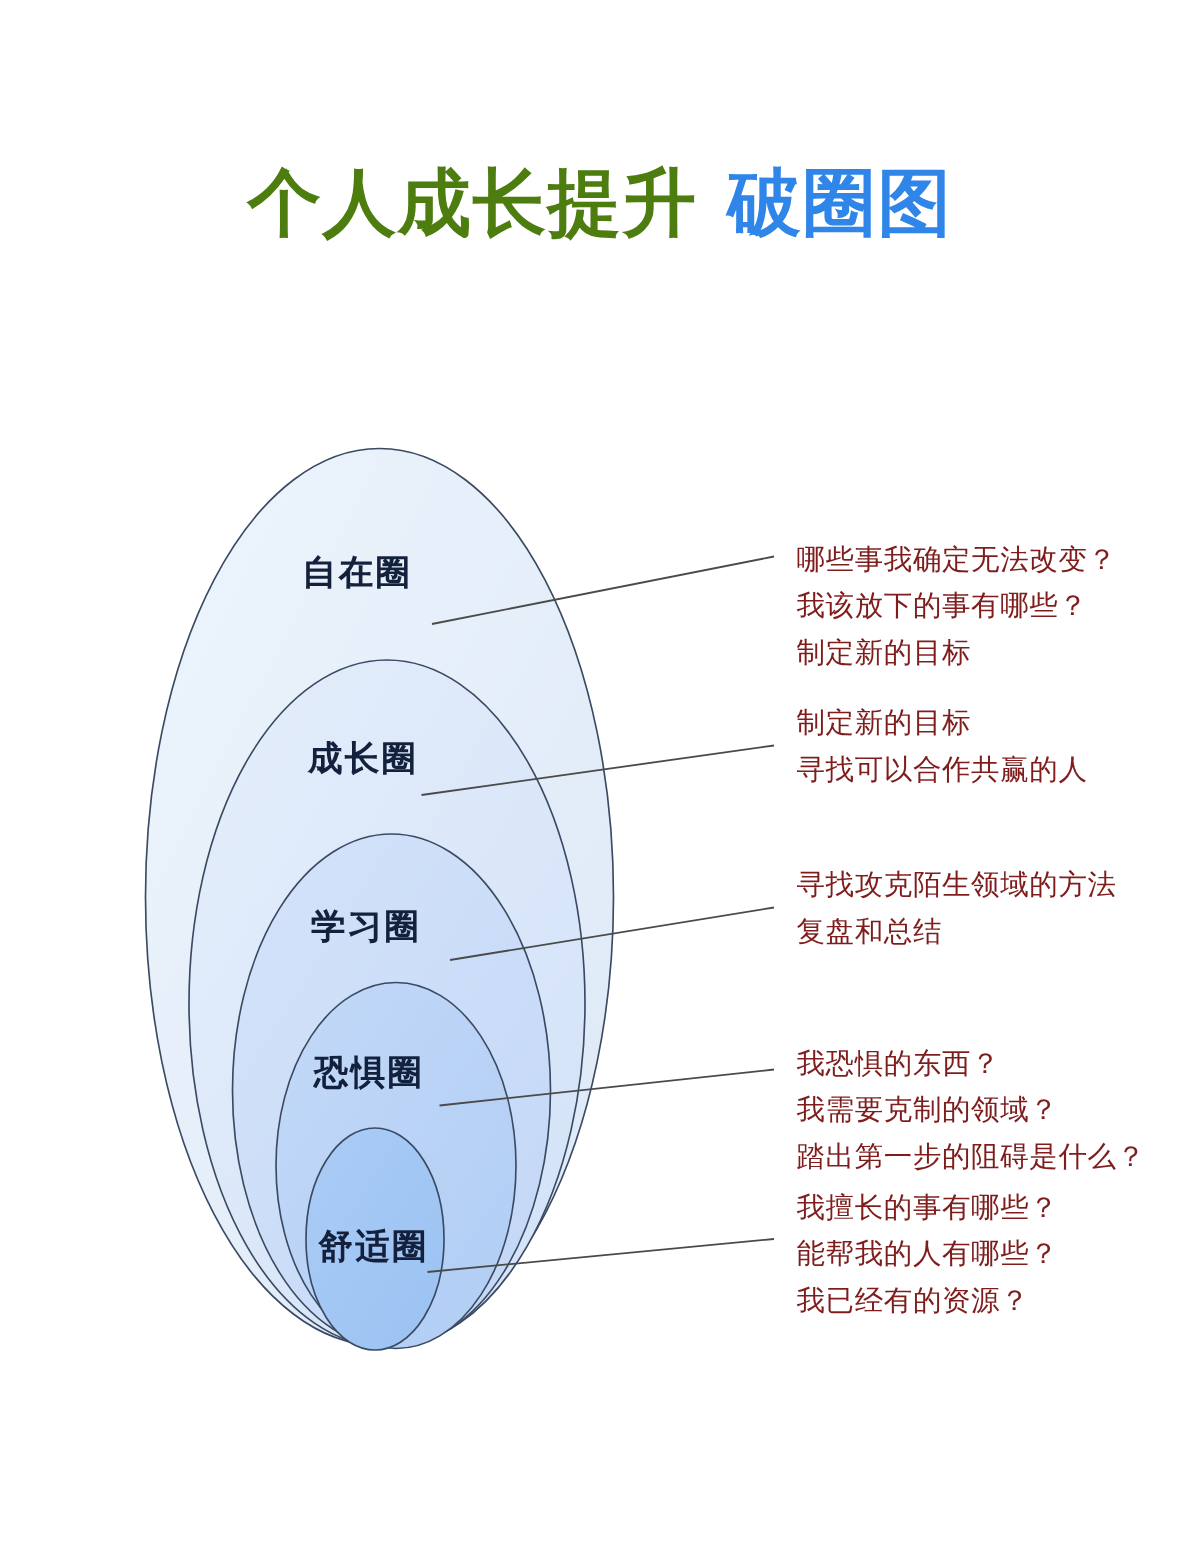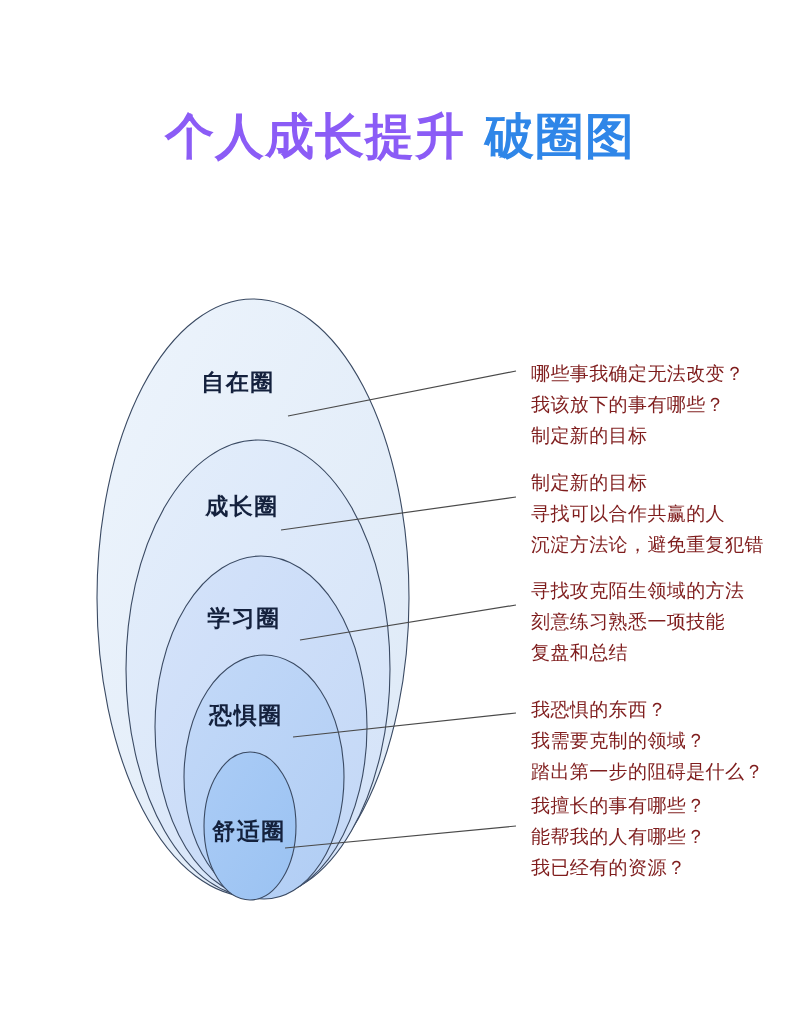--- a/index.html
+++ b/index.html
@@ -31,21 +31,21 @@
     text-align: center;
     white-space: nowrap;
   }
   .title-text {
     font-size: 49px;
     font-weight: 700;
     letter-spacing: 1px;
     line-height: 1;
     font-family: "Liberation Sans", "DejaVu Sans", sans-serif;
   }
-  .title-main { color: #8b5cf6; margin-top: 44px; }
+  .title-main { color: #4d7c0f; margin-top: 44px; }
   .title-accent { color: #2f86e8; margin-left: 20px; }
 
   
   #diagram-stage {
     position: absolute;
     left: 0;
     top: 0;
     width: 800px;
     height: 1031px;
   }
@@ -144,26 +144,24 @@
 
     <div class="desc-block" style="top:358px;">
       <div class="desc-line">哪些事我确定无法改变？</div>
       <div class="desc-line">我该放下的事有哪些？</div>
       <div class="desc-line">制定新的目标</div>
     </div>
 
     <div class="desc-block" style="top:467px;">
       <div class="desc-line">制定新的目标</div>
       <div class="desc-line">寻找可以合作共赢的人</div>
-      <div class="desc-line">沉淀方法论，避免重复犯错</div>
     </div>
 
     <div class="desc-block" style="top:575px;">
       <div class="desc-line">寻找攻克陌生领域的方法</div>
-      <div class="desc-line">刻意练习熟悉一项技能</div>
       <div class="desc-line">复盘和总结</div>
     </div>
 
     <div class="desc-block" style="top:694px;">
       <div class="desc-line">我恐惧的东西？</div>
       <div class="desc-line">我需要克制的领域？</div>
       <div class="desc-line">踏出第一步的阻碍是什么？</div>
     </div>
 
     <div class="desc-block" style="top:790px;">

